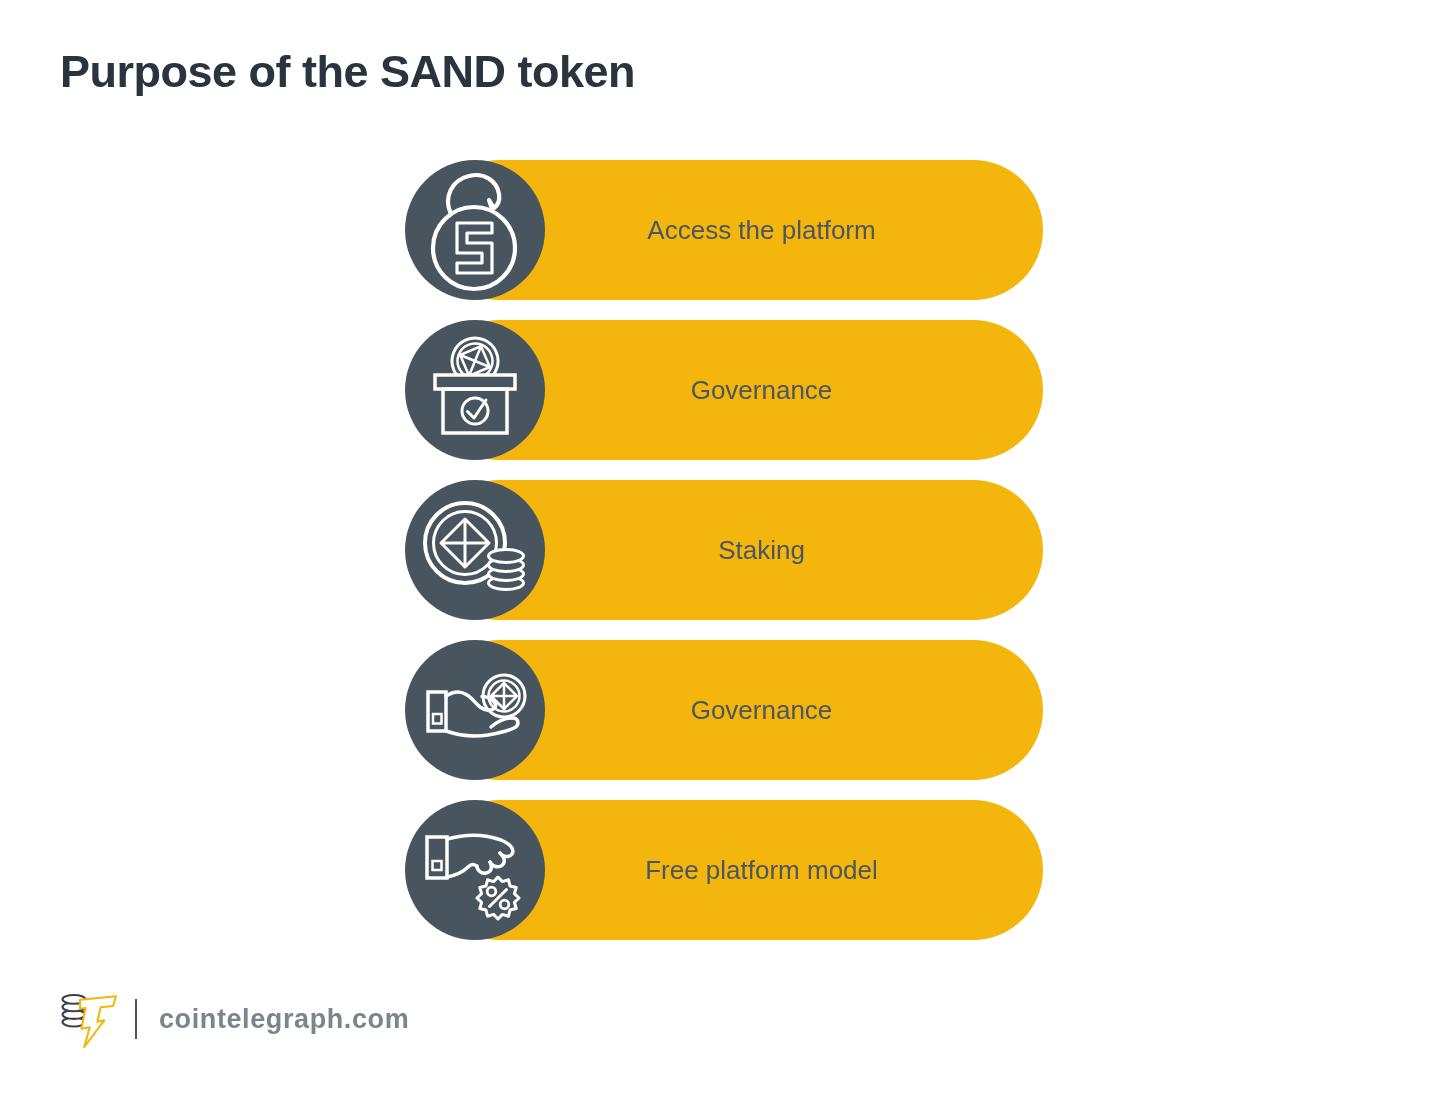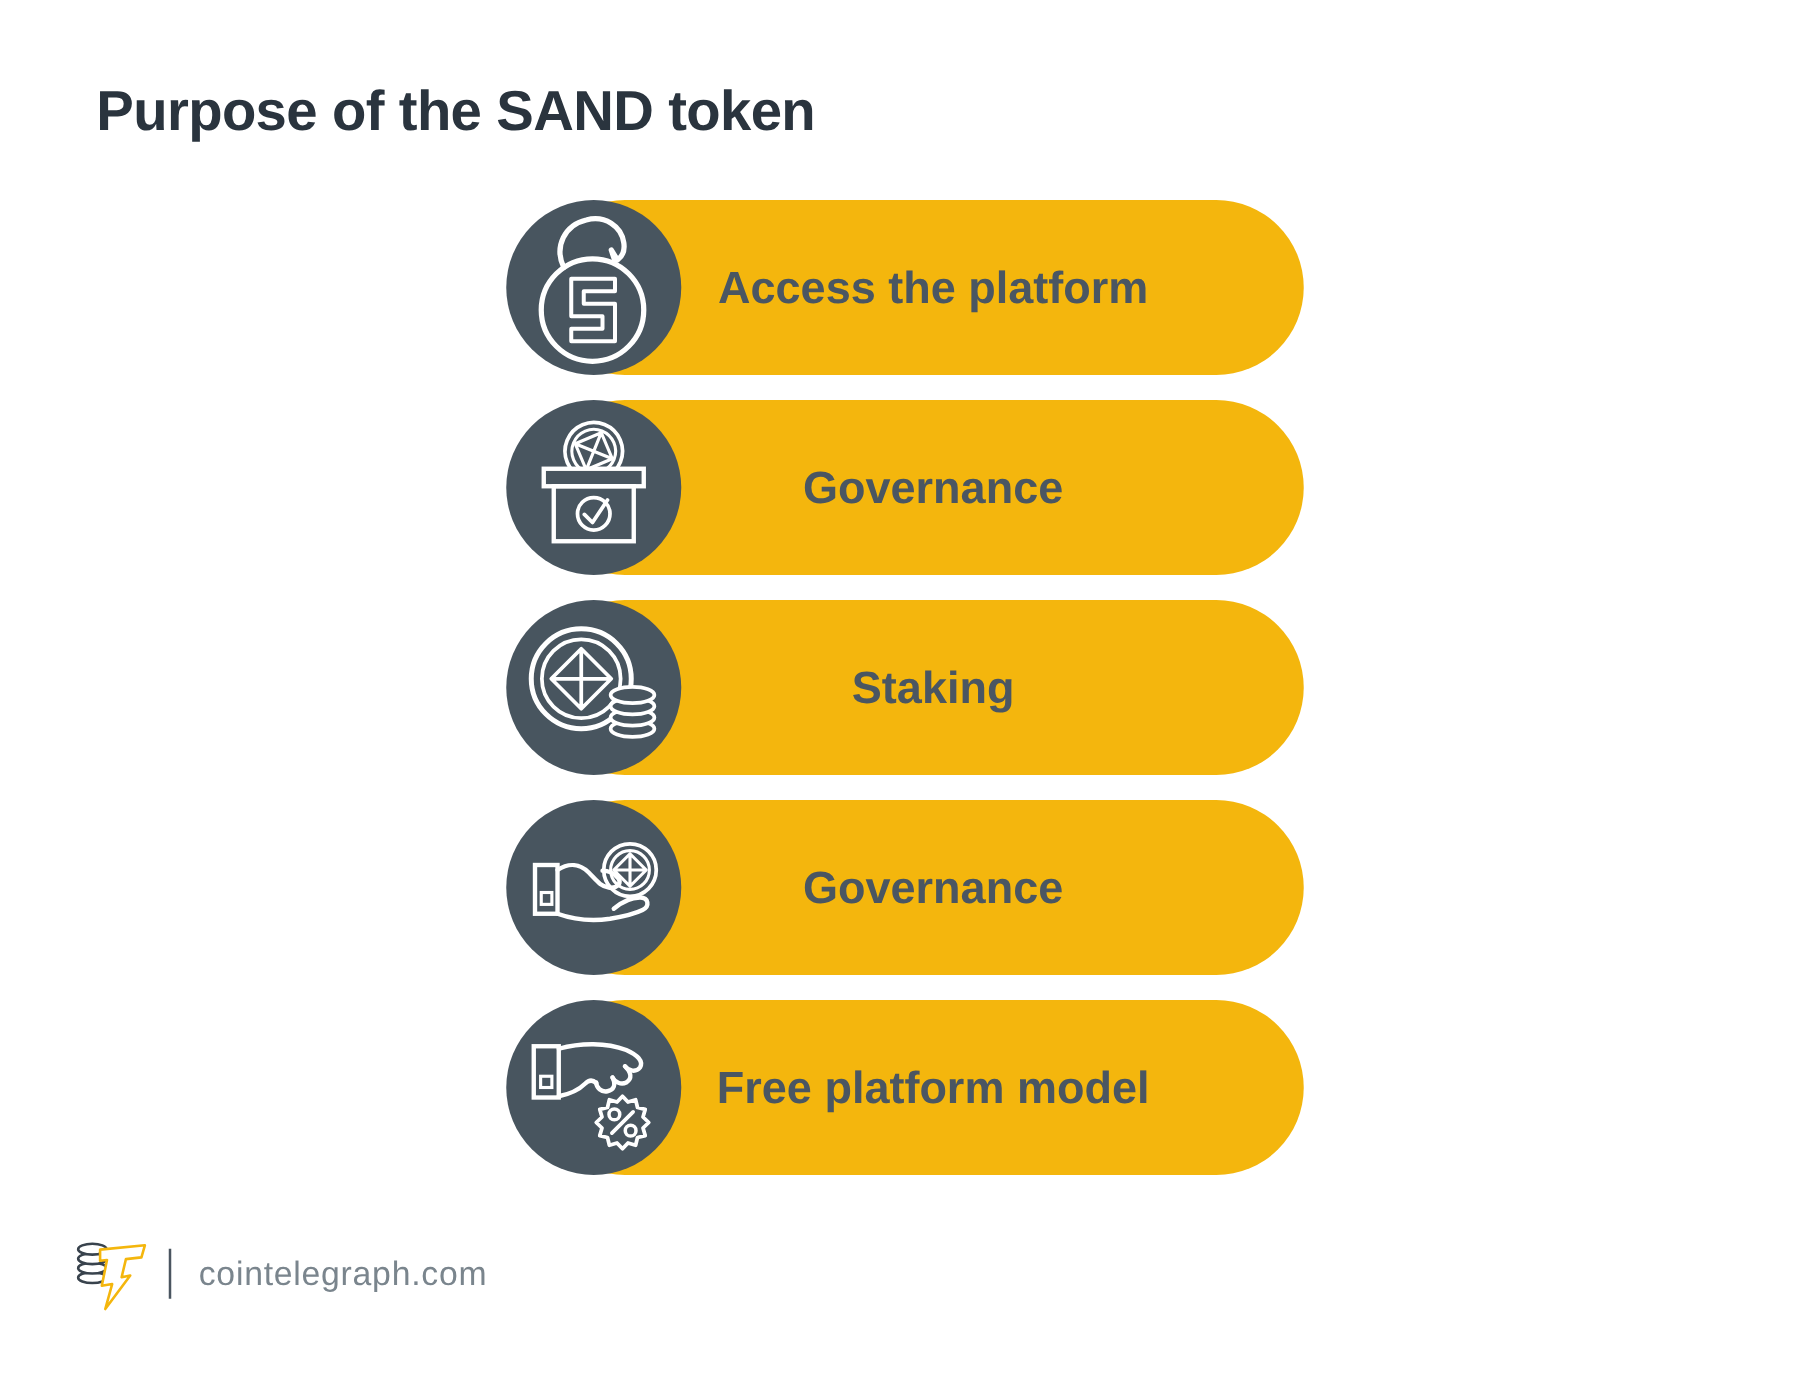--- a/index.html
+++ b/index.html
@@ -1,43 +1,43 @@
 <!DOCTYPE html>
 <html style="--accent: #F4B60D; --circle: #48555F; --title-ink: #2A343E; --label-ink: #4A5662; --footer-ink: #7A858D; --divider: #4A5560; --logo-ink: #39434D;"><head>
 <meta charset="utf-8">
 <style>
   html,body{margin:0;padding:0;background:#fff;}
   .canvas{
     position:relative;width:1450px;height:1101px;background:#fff;
     font-family:"Liberation Sans",sans-serif;overflow:hidden;
   }
   .title{
-    position:absolute;left:60px;top:46px;margin:17px;
+    position:absolute;left:60px;top:46px;margin:0;
     font-size:45px;font-weight:700;color:var(--title-ink,#2A343E);
     letter-spacing:-0.5px;
   }
   .rows{position:absolute;left:405px;top:160px;}
   .row{position:relative;width:645px;height:140px;margin-bottom:20px;}
   .pill{
     position:absolute;left:25px;top:0;width:613px;height:140px;
     border-radius:70px;background:var(--accent,#F4B60D);
   }
   .circle{
     position:absolute;left:0;top:0;width:140px;height:140px;border-radius:50%;
     background:var(--circle,#48555F);
   }
   .circle svg{position:absolute;left:0;top:0;}
   .label{
-    position:absolute;left:60px;top:0;width:563px;height:140px;
+    position:absolute;left:75px;top:0;width:563px;height:140px;
     display:flex;align-items:center;justify-content:center;
-    font-size:36px;font-weight:700;color:var(--label-ink,#4A5662);
+    font-size:26px;font-weight:400;color:var(--label-ink,#4A5662);
   }
   .footer{position:absolute;left:55px;top:988px;display:flex;align-items:center;}
   .divider{width:2px;height:40px;background:var(--divider,#4A5560);margin:0 22px 0 14px;}
-  .site{font-size:27px;font-weight:400;color:var(--footer-ink,#7A858D);letter-spacing:0.6px;}
+  .site{font-size:27px;font-weight:700;color:var(--footer-ink,#7A858D);letter-spacing:0.6px;}
 </style>
 </head>
 <body>
 
 <div class="canvas">
 
   <h1 class="title">Purpose of the SAND token</h1>
 
   <div class="rows">
 

